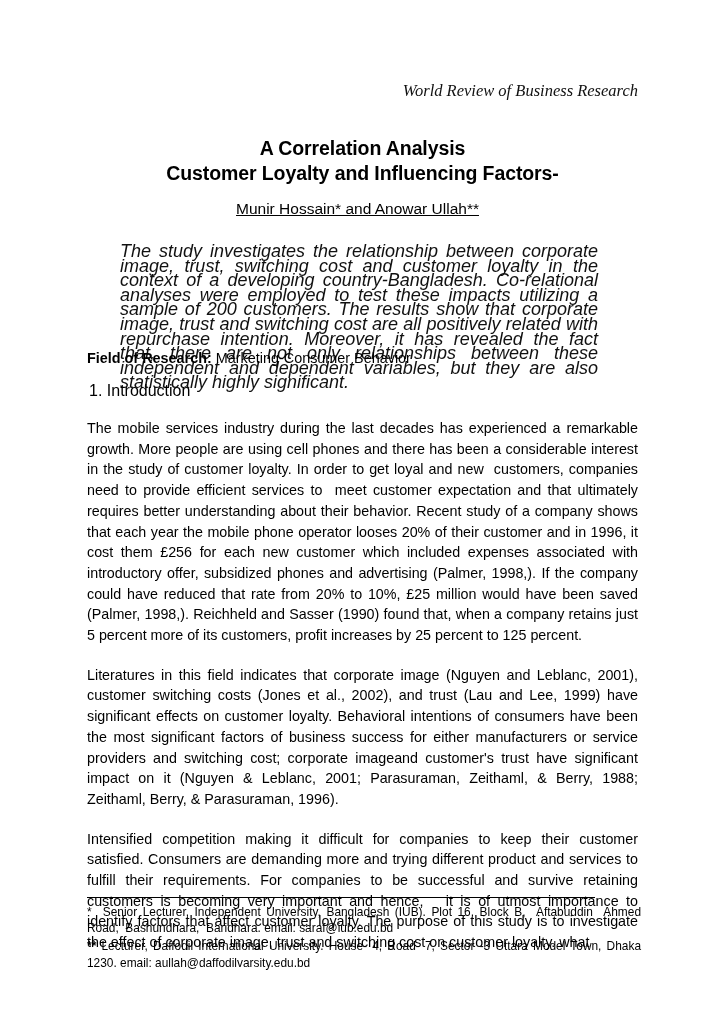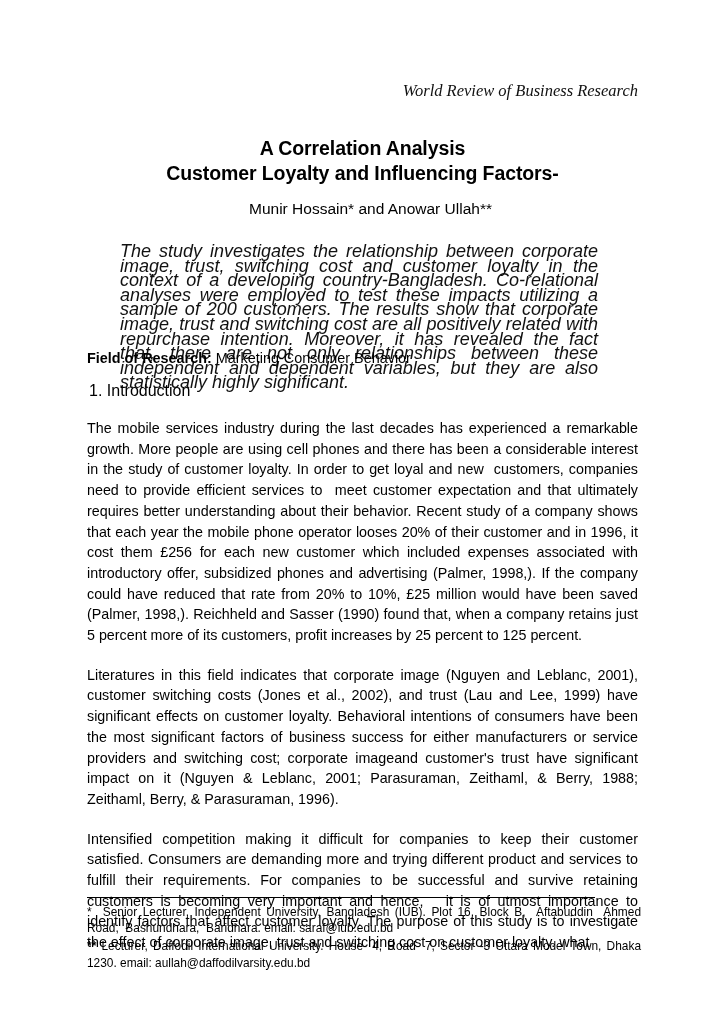--- a/index.html
+++ b/index.html
@@ -52,26 +52,27 @@
     font-weight: bold;
     font-size: 19.5px;
     line-height: 25px;
     letter-spacing: -0.1px;
   }
   .doc-title div { white-space: nowrap; }
 
   
   .authors {
     position: absolute;
-    left: 95px;
+    left: 82px;
     top: 163px;
     width: 551px;
     text-align: center;
     font-size: 15.5px;
     line-height: 20px;
+    text-decoration: underline;
   }
 
   
   .abstract {
     position: absolute;
     left: 120px;
     top: 208px;
     width: 478px;
     text-align: justify;
     text-justify: inter-word;

